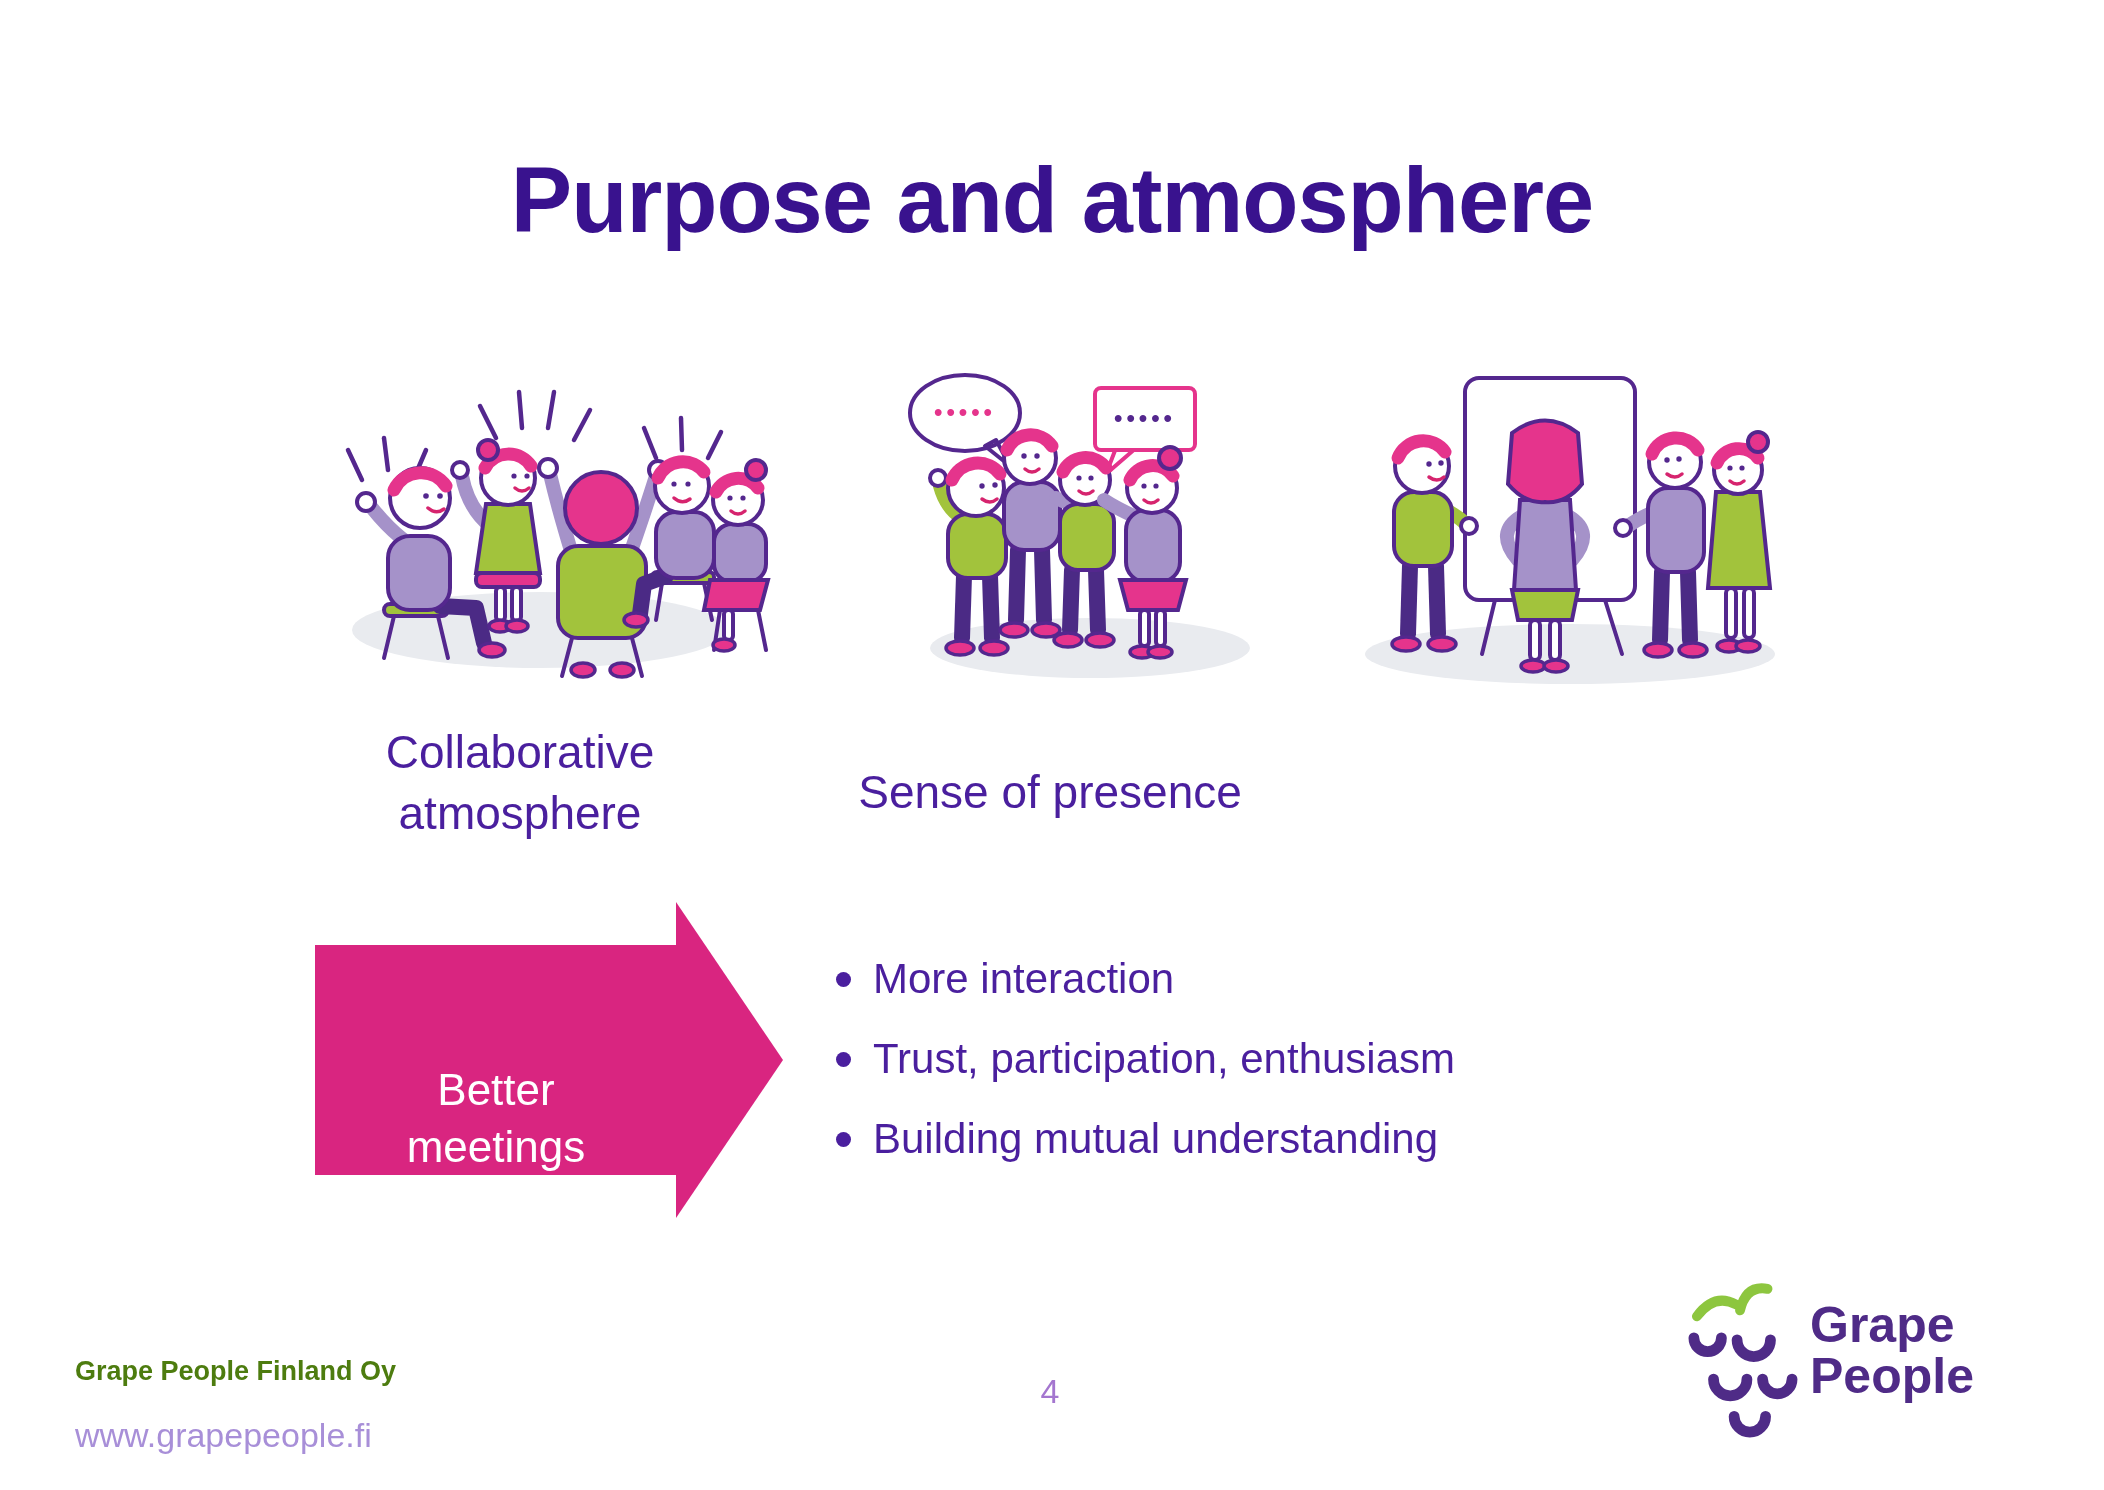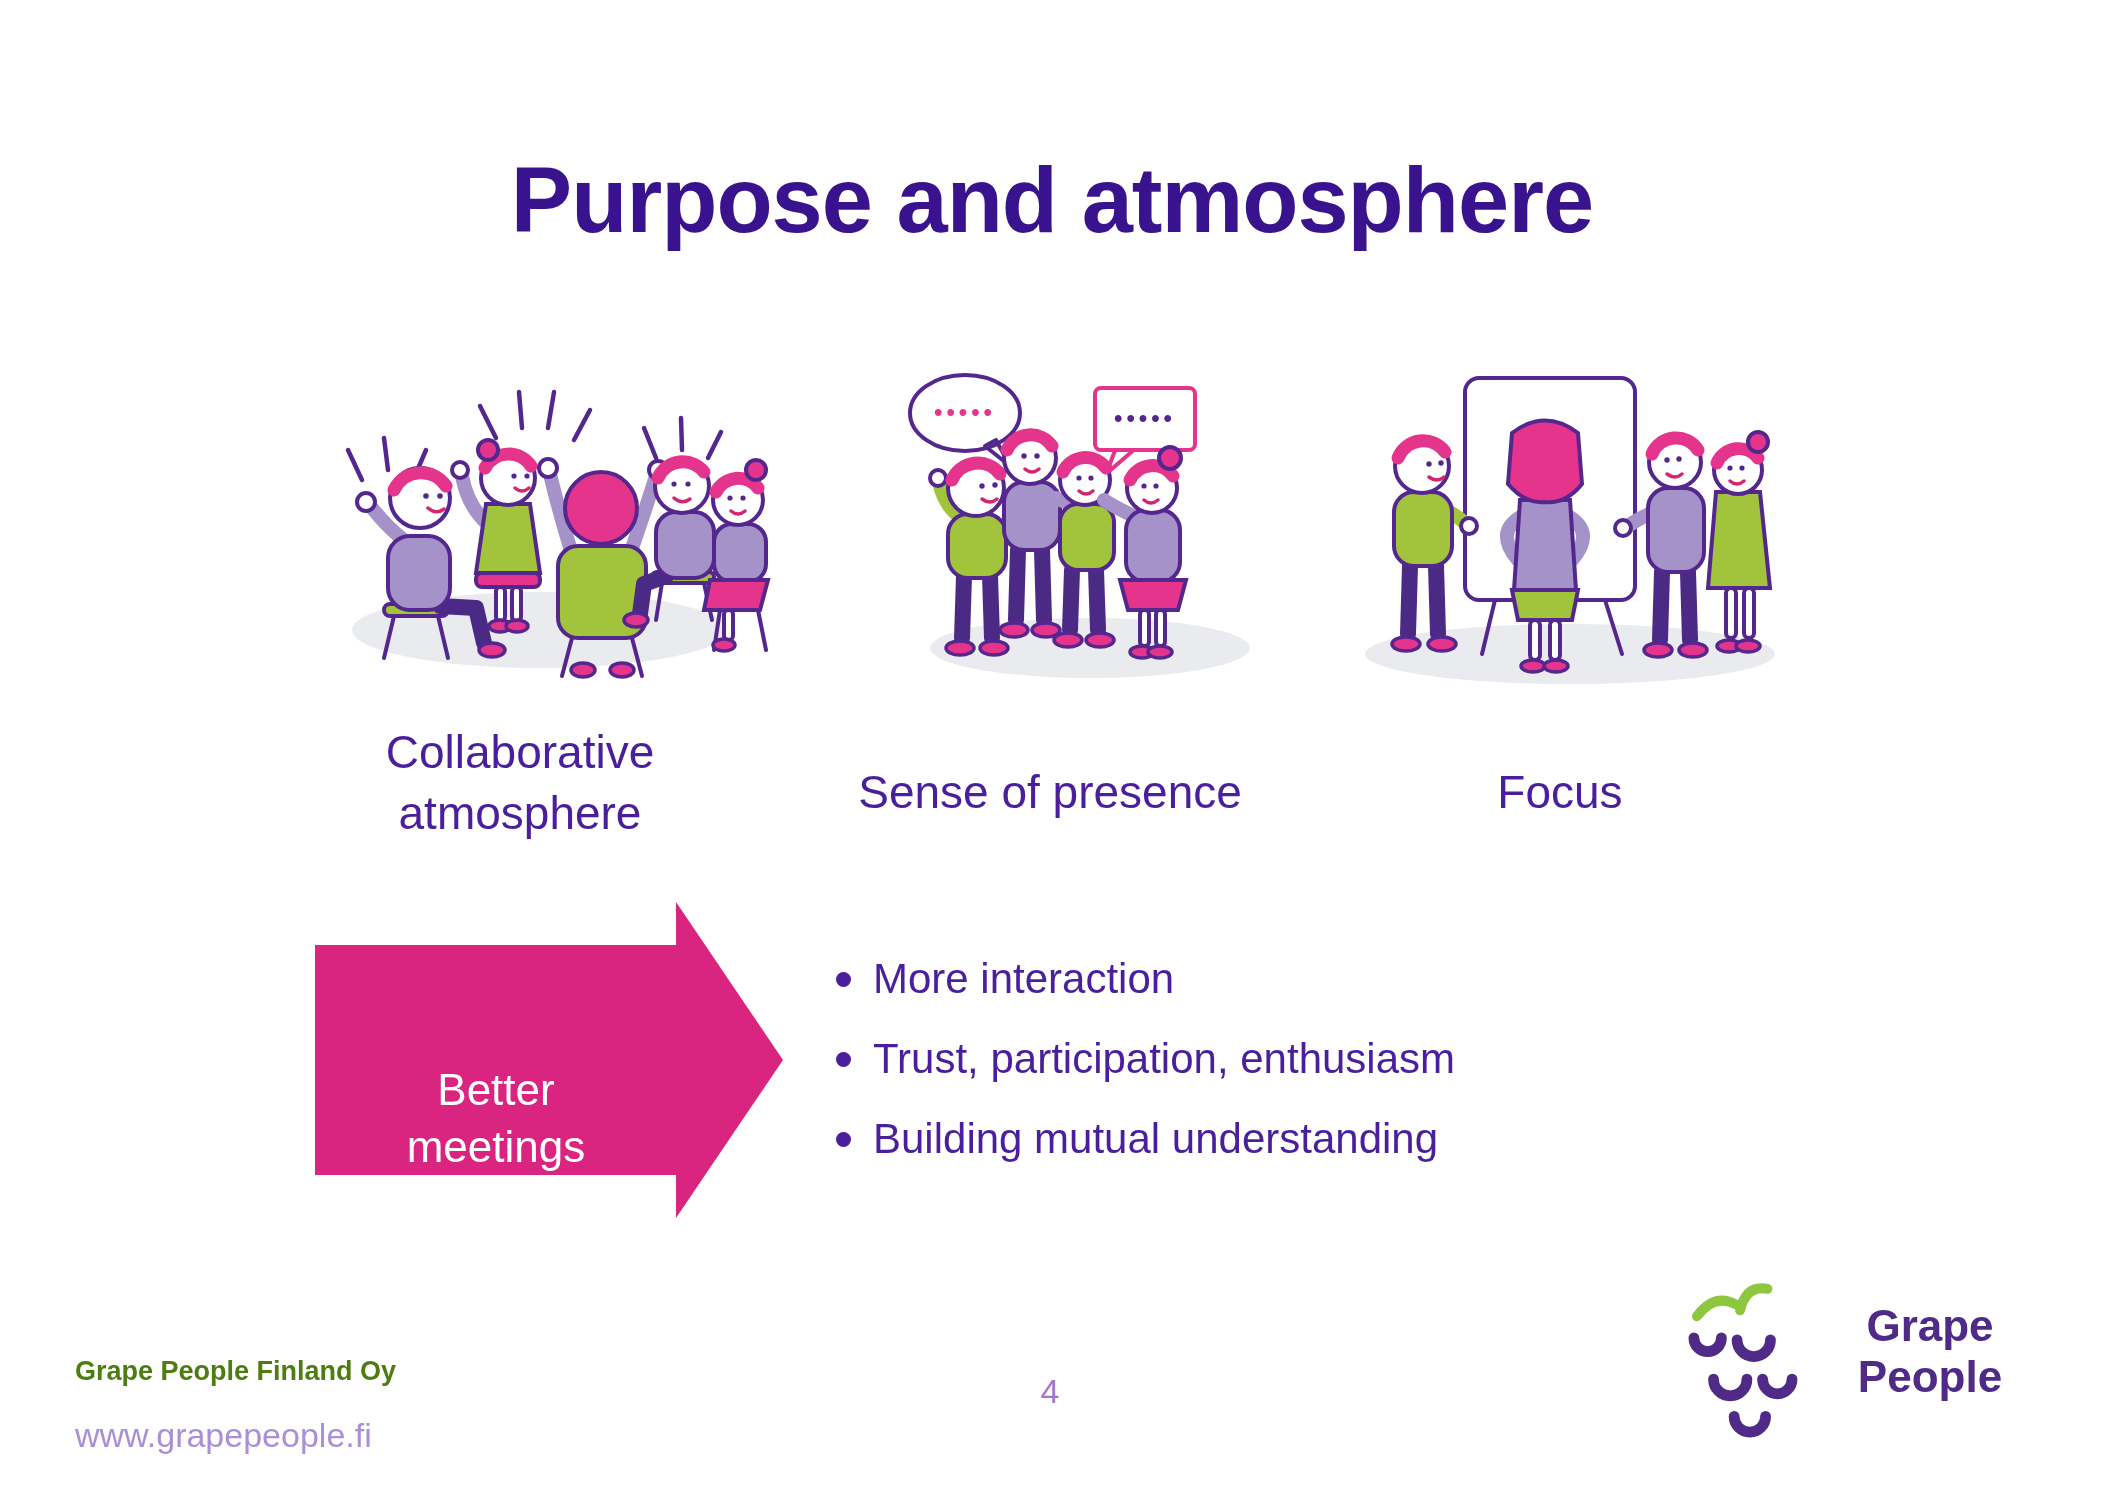--- a/index.html
+++ b/index.html
@@ -54,21 +54,21 @@
   
   .footer-company { left:75px; top:1356px; font-size:27px; font-weight:bold; color:#4d7c0f; }
   .footer-site    { left:75px; top:1416px; font-size:34px; color:#a88fd8; }
   .page-number    { left:980px; top:1372px; width:140px; text-align:center;
                     font-size:34px; color:#a476cf; }
 
   
   .logo-icon { left:1683px; top:1281px; }
   .logo-text {
     left:1810px; top:1300px; width:240px;
-    font-size:44px; line-height:51px; font-weight:bold; color:#4f2b87;text-align:center;
+    font-size:50px; line-height:51px; font-weight:bold; color:#4f2b87;
   }
 
   
   .fig1 { left:300px; top:358px; }
   .fig2 { left:880px; top:358px; }
   .fig3 { left:1330px; top:358px; }
   .shadow { fill:#e9ebef; }
   .ol   { stroke:#54278e; stroke-width:4; fill:none; stroke-linecap:round; stroke-linejoin:round; }
   .skin { fill:#ffffff; stroke:#54278e; stroke-width:4; }
   .hair { stroke:#e5348c; stroke-width:13; fill:none; stroke-linecap:round; }
@@ -301,21 +301,20 @@
       <path class="hair" d="M387,105 A 24 24 0 0 1 428,100"></path>
       <circle class="pk" cx="428" cy="84" r="10"></circle>
       <circle class="eye" cx="400" cy="110" r="2.6"></circle>
         <circle class="eye" cx="412" cy="110" r="2.6"></circle>
       <path class="smile" d="M400,123 q7,6 14,0"></path>
     </g>
   </svg>
 
   <div class="abs caption cap1">Collaborative atmosphere</div>
   <div class="abs caption cap2">Sense of presence</div>
-  <div class="abs caption cap3">Focus</div>
 
   <div class="abs arrow-body">
     <div class="arrow-label">Better meetings</div>
   </div>
   <div class="abs arrow-head"></div>
 
   <div class="abs bullets">
     <div class="bullet-row">
       <div class="bullet-dot"></div>
       <div class="bullet-text">More interaction</div>

